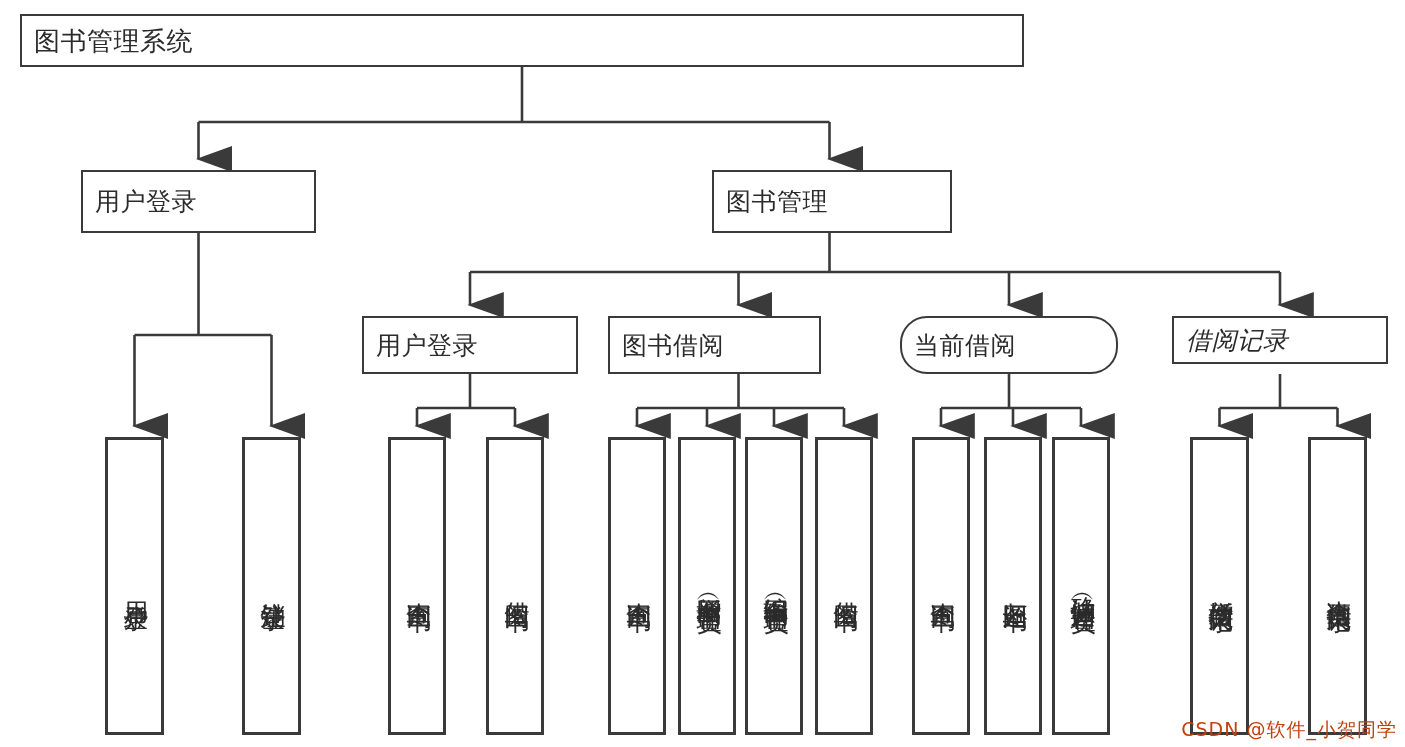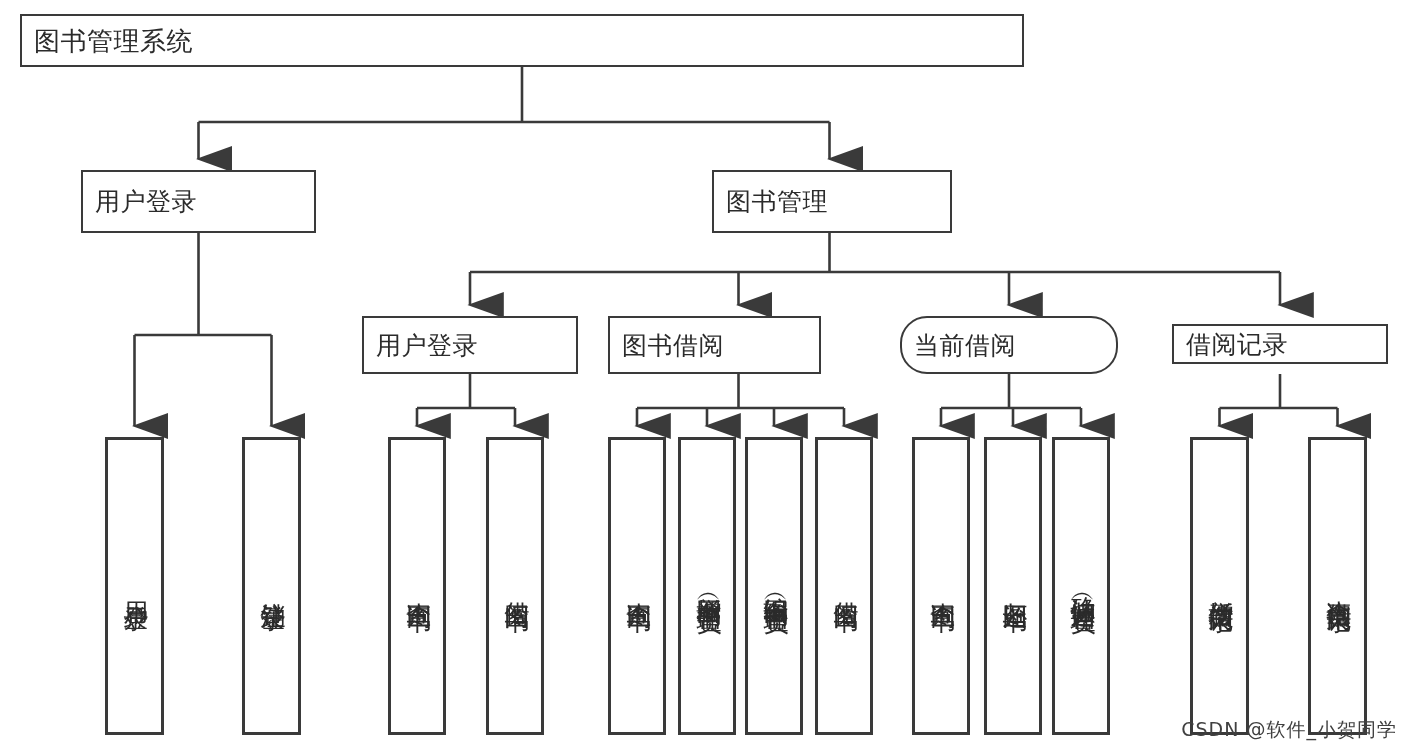--- a/index.html
+++ b/index.html
@@ -11,21 +11,21 @@
         border:2.5px solid #3a3a3a;display:flex;align-items:center;
         padding-left:12px;}
   .node .lbl{color:#2b2b2b;white-space:nowrap;letter-spacing:.5px;}
   .h-node .lbl{font-size:25px;line-height:1;}
   .root .lbl{font-size:26px;}
   .leaf{border-width:3px;}
   .leaf .lbl{writing-mode:vertical-rl;text-orientation:upright;
              font-size:25px;line-height:1.22;letter-spacing:2px;
              white-space:normal;max-height:280px;}
   .wm{position:absolute;right:8px;bottom:4px;font-size:19px;
-      color:#404040;letter-spacing:1px;white-space:nowrap;}
+      color:#c2410c;letter-spacing:1px;white-space:nowrap;}
 </style>
 </head>
 <body>
 
 <div id="stage">
   <svg id="wires" viewBox="0 0 1405 747" preserveAspectRatio="none">
     <defs>
       <marker id="arw" viewBox="0 0 12 14" refX="6" refY="13" markerWidth="12" markerHeight="14" orient="auto-start-reverse">
         <path d="M1,0 L11,0 L6,14 Z" fill="#3a3a3a"></path>
       </marker>
@@ -79,21 +79,21 @@
       </div>
       <div class="node h-node" style="left: 362px; top: 316px; width: 216px; height: 58px;">
         <span class="lbl">用户登录</span>
       </div>
       <div class="node h-node" style="left: 608px; top: 316px; width: 213px; height: 58px;">
         <span class="lbl">图书借阅</span>
       </div>
       <div class="node h-node" style="left: 900px; top: 316px; width: 218px; height: 58px; border-radius: 27px;">
         <span class="lbl">当前借阅</span>
       </div>
-      <div class="node h-node" style="left: 1172px; top: 324px; width: 216px; height: 40px;">
+      <div class="node h-node" style="left: 1172px; top: 316px; width: 216px; height: 48px; font-style: italic;">
         <span class="lbl">借阅记录</span>
       </div>
       <div class="node leaf" style="left: 105px; top: 437px; width: 59px; height: 298px;">
         <span class="lbl">用户登录</span>
       </div>
       <div class="node leaf" style="left: 242px; top: 437px; width: 59px; height: 298px;">
         <span class="lbl">注销登录</span>
       </div>
       <div class="node leaf" style="left: 388px; top: 437px; width: 58px; height: 298px;">
         <span class="lbl">查询图书</span>

